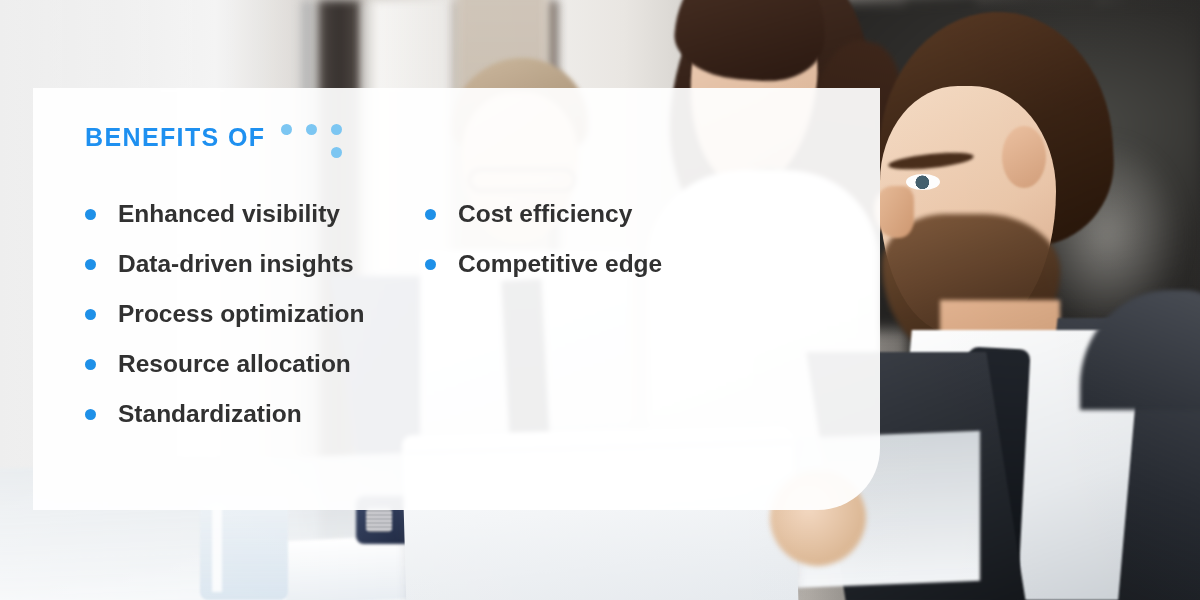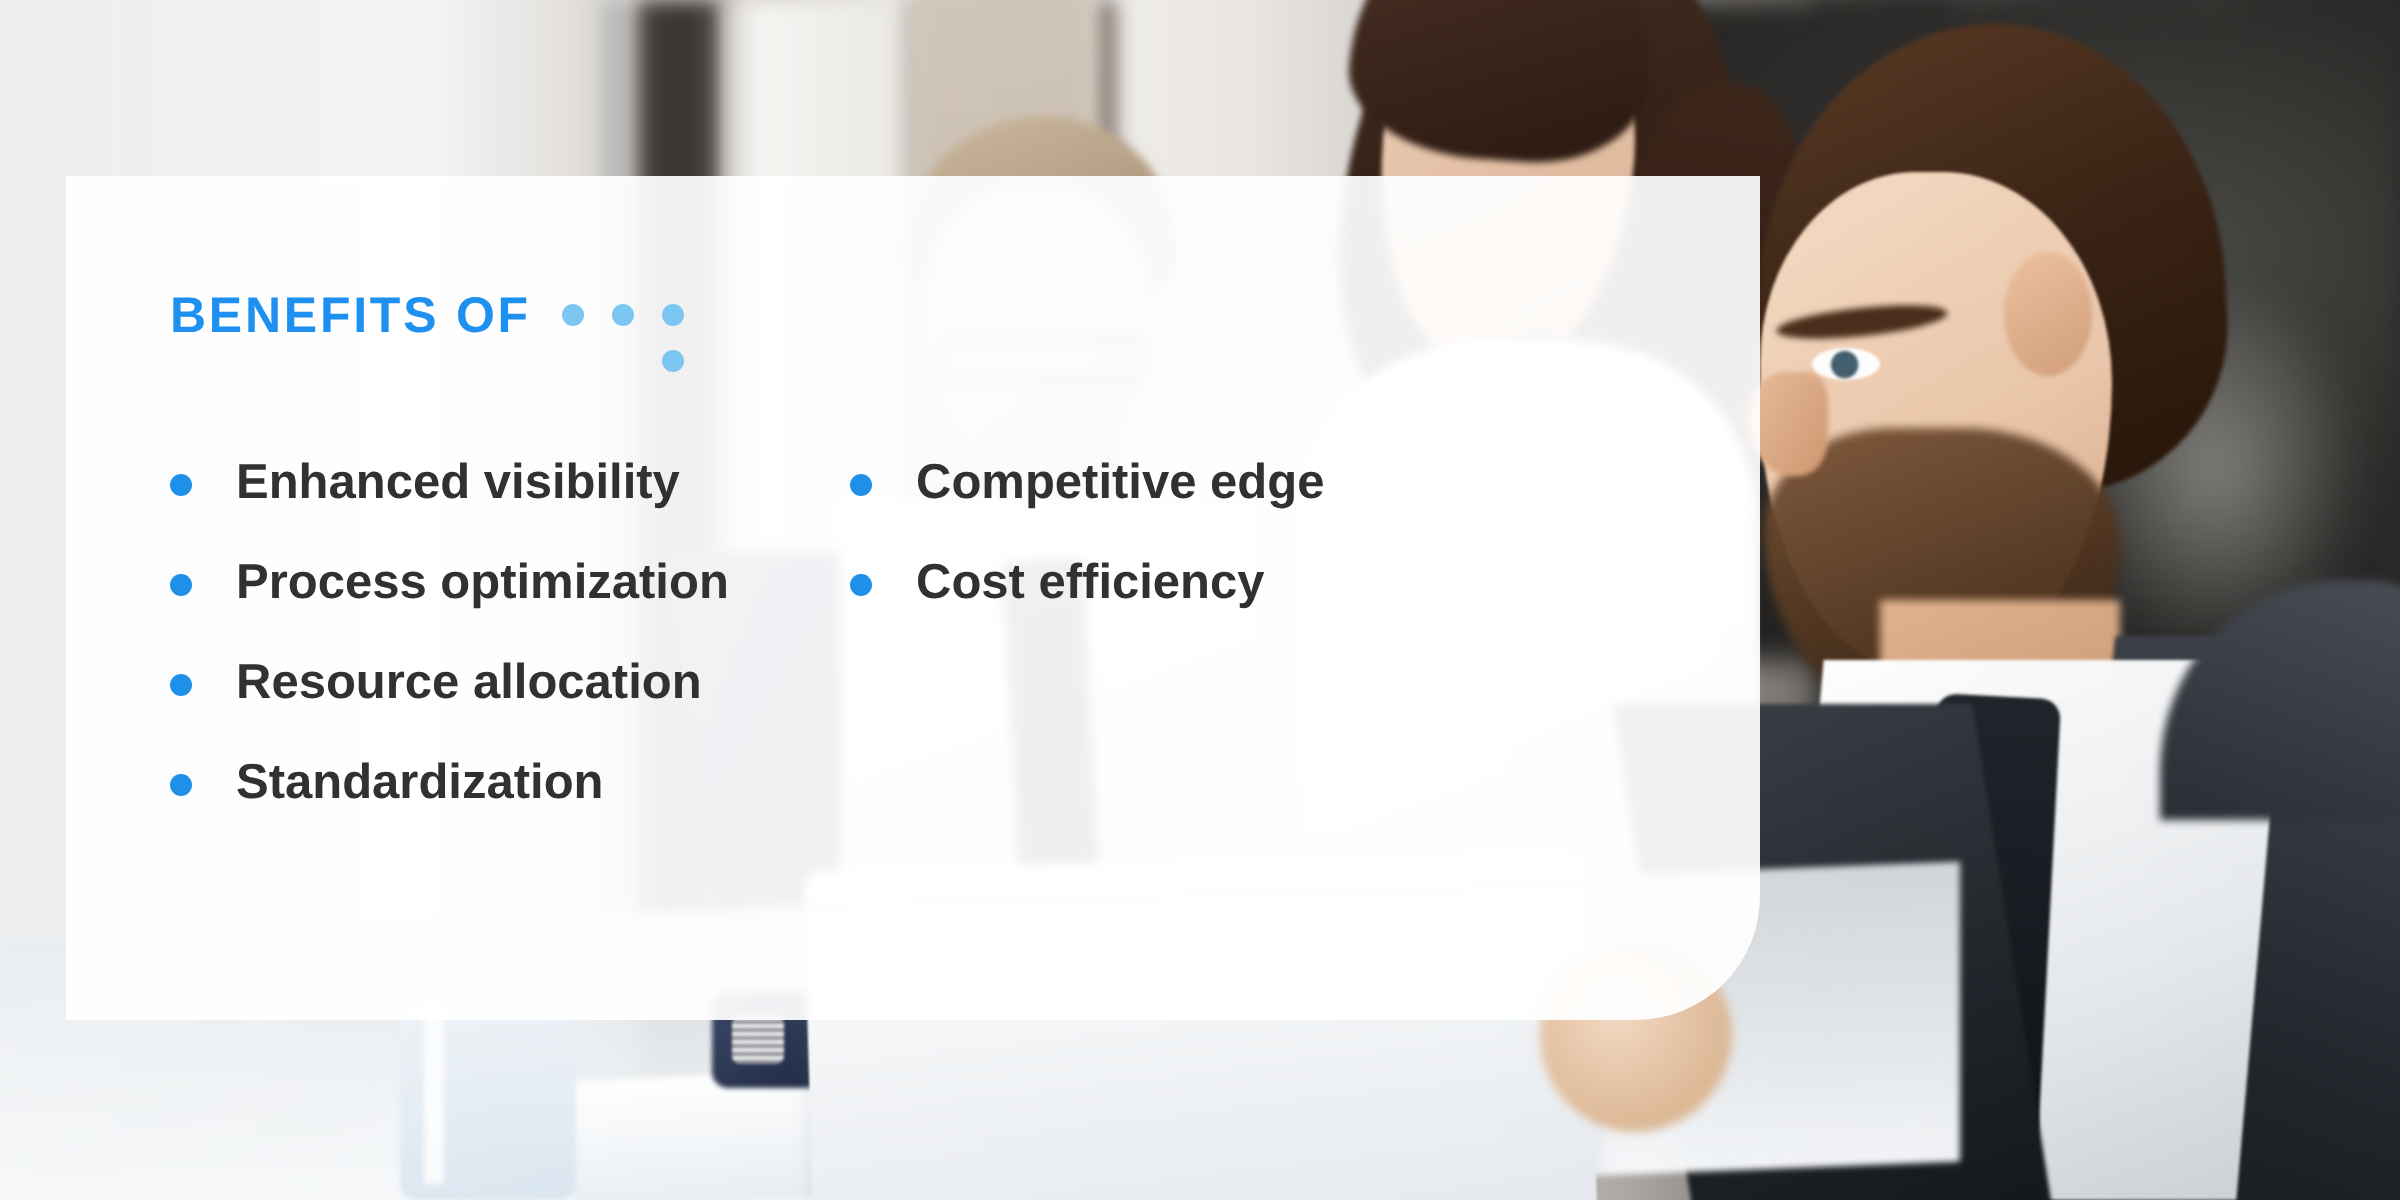--- a/index.html
+++ b/index.html
@@ -309,23 +309,22 @@
   .card-inner {
     position: absolute;
     left: 52px;
     top: 30px;
     right: 20px;
   }
 
   
   .eyebrow-row {
     display: flex;
-    align-items: flex-start;
+    align-items: center;
     height: 38px;
-    margin-top: 28px;
   }
   .eyebrow {
     font-size: 25px;
     font-weight: 700;
     letter-spacing: .055em;
     color: #1e90f0;
     line-height: 1;
     white-space: nowrap;
   }
   .dot-cluster {
@@ -467,42 +466,46 @@
       <div class="lists">
 
         <div class="col-left">
           <ul class="benefits">
             <li>
               <span class="bullet"></span>
               <span class="bullet-text">Enhanced visibility</span>
             </li>
             <li>
               <span class="bullet"></span>
+              <span class="bullet-text">Data-driven insights</span>
+            </li>
+            <li>
+              <span class="bullet"></span>
               <span class="bullet-text">Process optimization</span>
             </li>
             <li>
               <span class="bullet"></span>
               <span class="bullet-text">Resource allocation</span>
             </li>
             <li>
               <span class="bullet"></span>
               <span class="bullet-text">Standardization</span>
             </li>
           </ul>
         </div>
 
         <div class="col-right">
           <ul class="benefits">
             <li>
               <span class="bullet"></span>
+              <span class="bullet-text">Cost efficiency</span>
+            </li>
+            <li>
+              <span class="bullet"></span>
               <span class="bullet-text">Competitive edge</span>
-            </li>
-            <li>
-              <span class="bullet"></span>
-              <span class="bullet-text">Cost efficiency</span>
             </li>
           </ul>
         </div>
 
       </div>
     </div>
   </div>
 
 </div>
 

